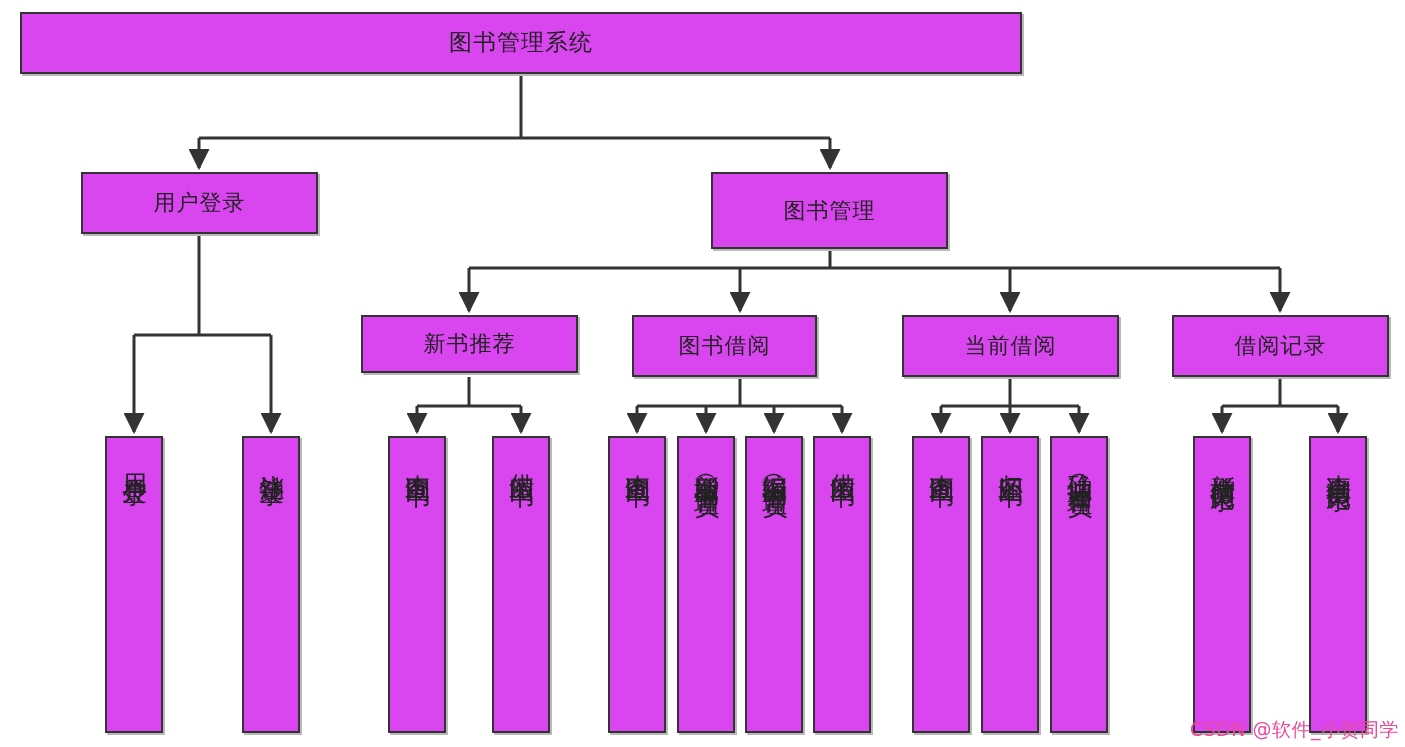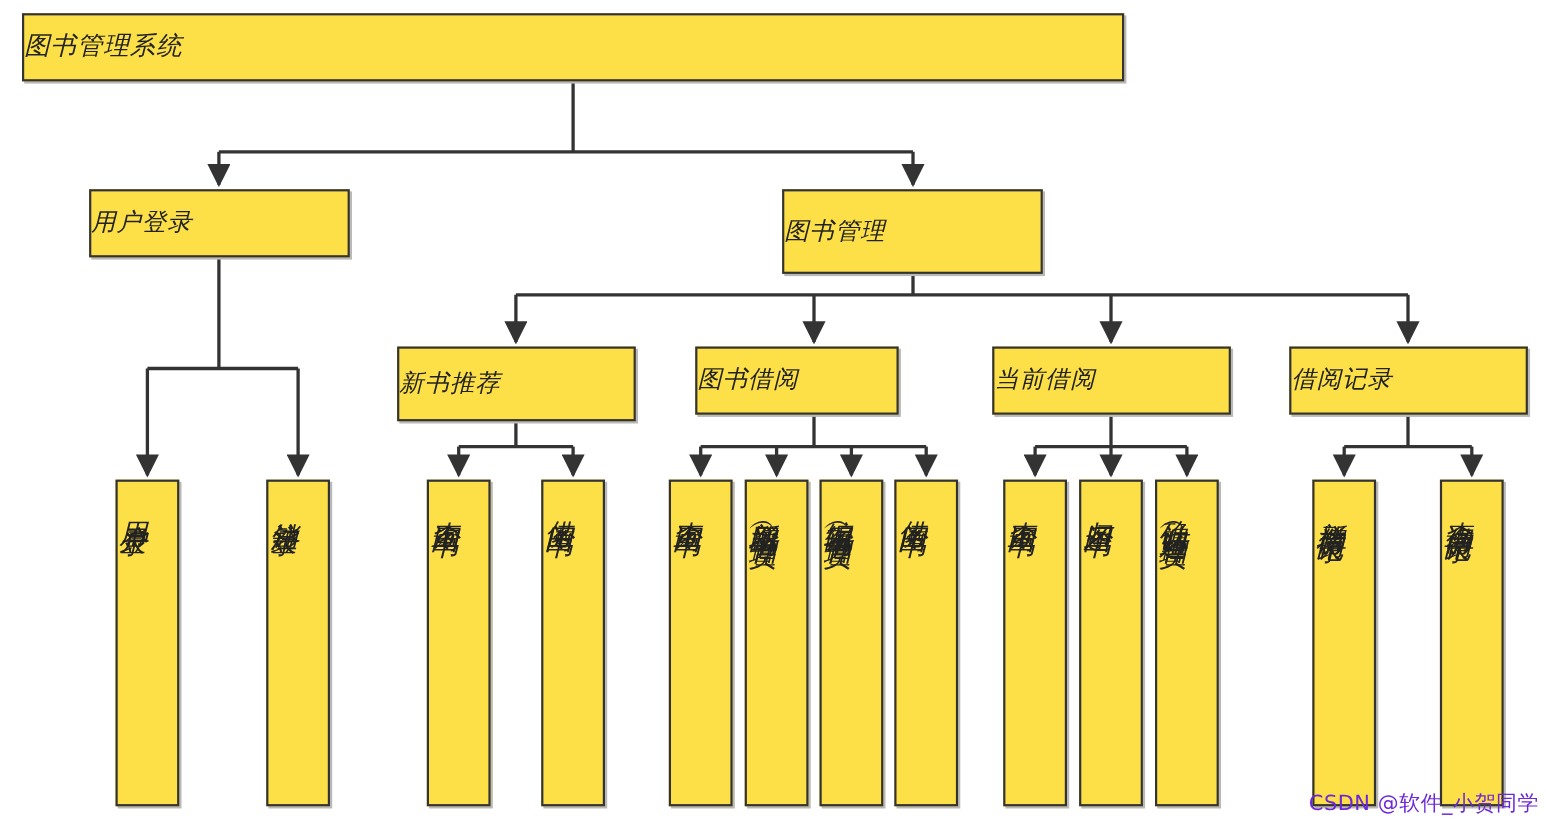--- a/index.html
+++ b/index.html
@@ -22,28 +22,28 @@
     position: absolute;
     left: 0;
     top: 0;
     width: 1405px;
     height: 747px;
     pointer-events: none;
   }
   .node {
     position: absolute;
     box-sizing: border-box;
-    background: #fde047;
+    background: #d946ef;
     border: 2px solid #333333;
     box-shadow: 2px 2px 0 0 #b9b9b9;
     display: flex;
     align-items: center;
+    justify-content: center;
     color: #222222;
     z-index: 2;
-    font-style: italic;
   }
   .node .label {
     display: block;
     text-align: center;
     line-height: 1.18;
     white-space: nowrap;
   }
   .node.horiz .label {
     font-size: 22px;
     letter-spacing: 1px;
@@ -59,21 +59,21 @@
     line-height: 1.06;
     letter-spacing: 3px;
     white-space: nowrap;
   }
   .node.root .label { font-size: 23px; }
   .watermark {
     position: absolute;
     right: 6px;
     bottom: 4px;
     font-size: 19px;
-    color: #6d28d9;
+    color: #ec4899;
     letter-spacing: 0.5px;
     z-index: 3;
     white-space: nowrap;
     font-family: "DejaVu Sans", "Liberation Sans", sans-serif;
   }
 </style>
 </head>
 <body>
 
 <div id="diagram">
@@ -135,21 +135,21 @@
     <span class="label">图书管理系统</span>
   </div>
 
   <div class="node horiz" style="left:81px; top:172px; width:237px; height:62px;">
     <span class="label">用户登录</span>
   </div>
   <div class="node horiz" style="left:711px; top:172px; width:237px; height:77px;">
     <span class="label">图书管理</span>
   </div>
 
-  <div class="node horiz" style="left:361px; top:315px; width:217px; height:68px;">
+  <div class="node horiz" style="left:361px; top:315px; width:217px; height:58px;">
     <span class="label">新书推荐</span>
   </div>
   <div class="node horiz" style="left:632px; top:315px; width:185px; height:62px;">
     <span class="label">图书借阅</span>
   </div>
   <div class="node horiz" style="left:1172px; top:315px; width:217px; height:62px;">
     <span class="label">借阅记录</span>
   </div>
   <div class="node horiz" style="left:902px; top:315px; width:217px; height:62px;">
     <span class="label">当前借阅</span>

